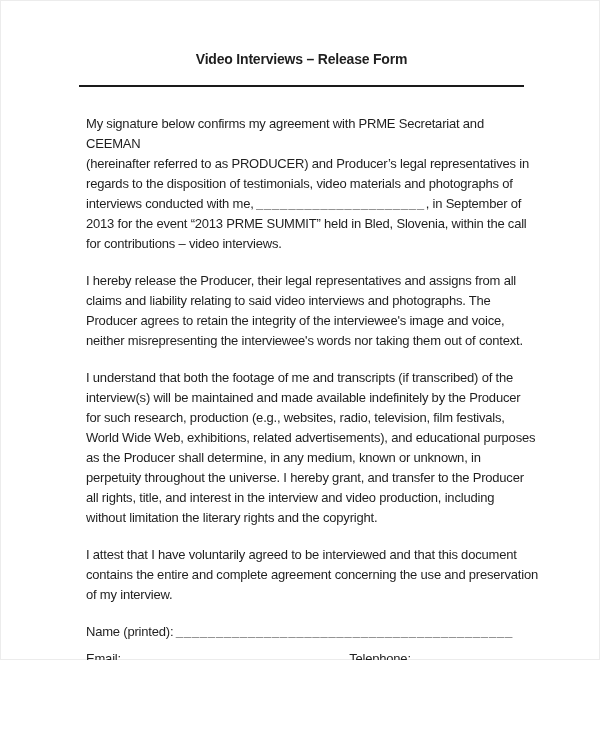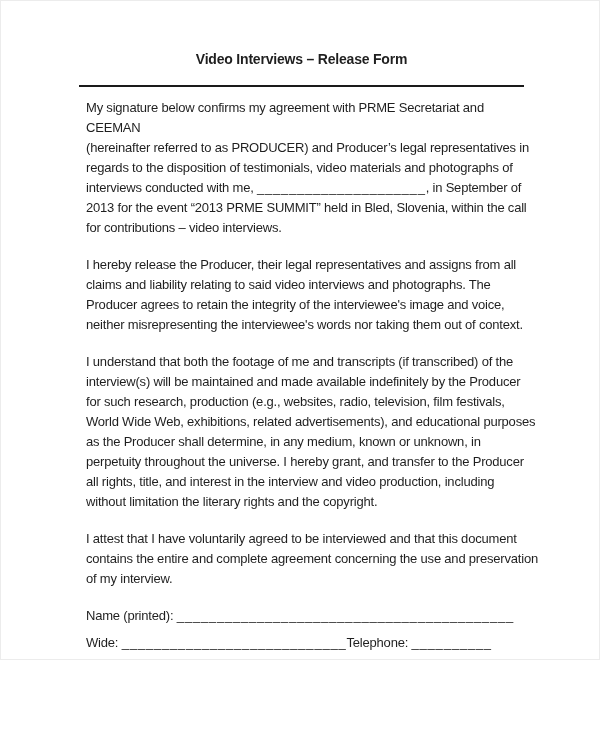--- a/index.html
+++ b/index.html
@@ -26,23 +26,23 @@
     white-space: nowrap;
   }
   .rule {
     border: none;
     border-top: 2px solid #1a1a1a;
     margin: 16px 0 0 -7px;
     width: 445px;
     height: 0;
   }
   .para { white-space: pre-line; margin: 0 0 17px 0; }
-  .para.first { margin-top: 11px; }
+  .para.first { margin-top: 27px; }
   .italic { }
-  .blank { letter-spacing: 0.8px; }
+  .blank { letter-spacing: 0.8px; font-style: italic; }
   .sig-block { margin-top: 0; }
   .sig-row { white-space: nowrap; height: 27px; }
 </style>
 </head>
 <body>
 
 <div class="page">
   <div class="content">
 
     <div class="doc-title">Video Interviews – Release Form</div>
@@ -68,17 +68,17 @@
 perpetuity throughout the universe. I hereby grant, and transfer to the Producer
 all rights, title, and interest in the interview and video production, including
 without limitation the literary rights and the copyright.</div>
 
     <div class="para">I attest that I have voluntarily agreed to be interviewed and that this document
 contains the entire and complete agreement concerning the use and preservation
 of my interview.</div>
 
     <div class="sig-block">
       <div class="sig-row"><span>Name (printed): </span><span class="blank">__________________________________________</span></div>
-      <div class="sig-row"><span>Wide: </span><span class="blank">____________________________</span><span>Telephone: </span><span class="blank">__________</span></div>
+      <div class="sig-row"><span>Email: </span><span class="blank">____________________________</span><span>Telephone: </span><span class="blank">__________</span></div>
     </div>
 
   </div>
 </div>
 
 </body></html>

